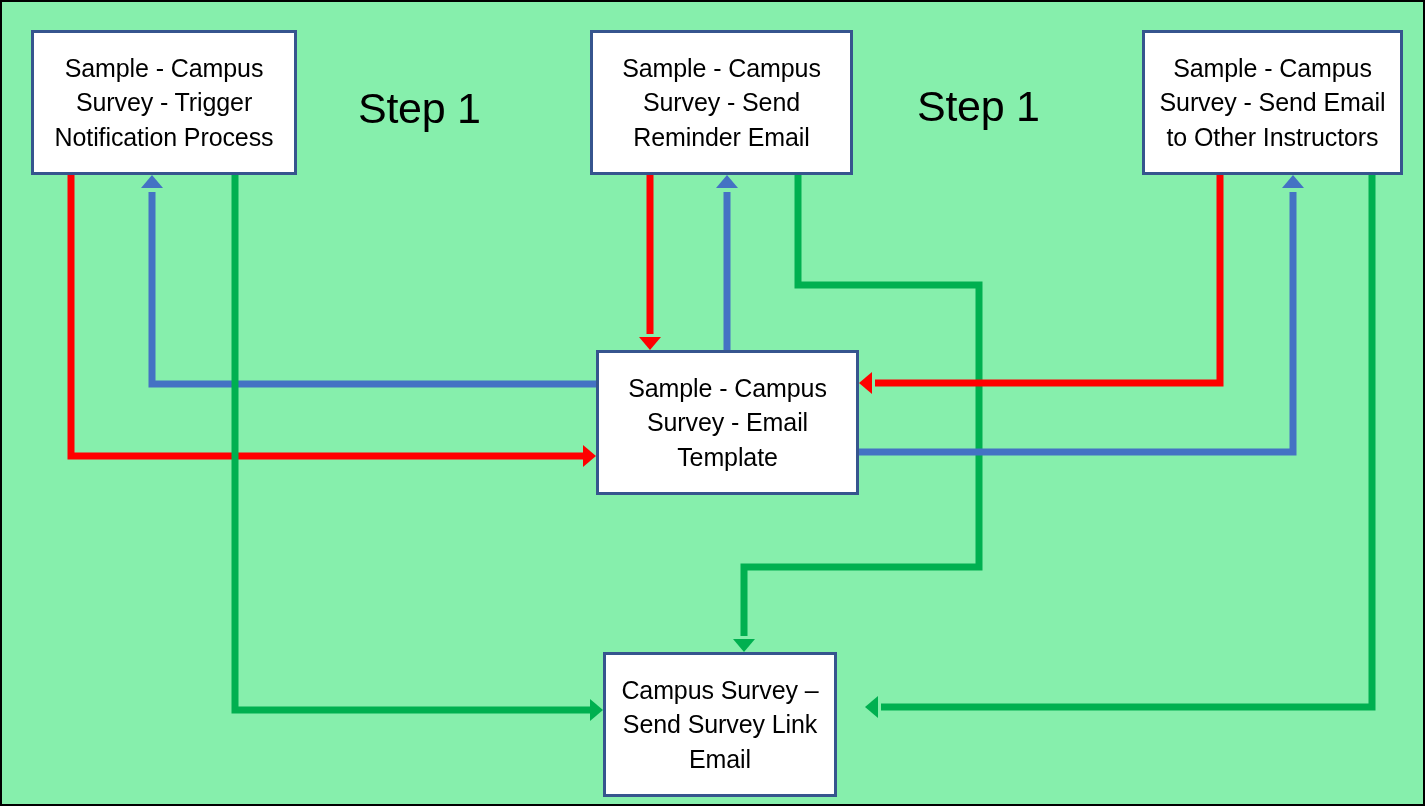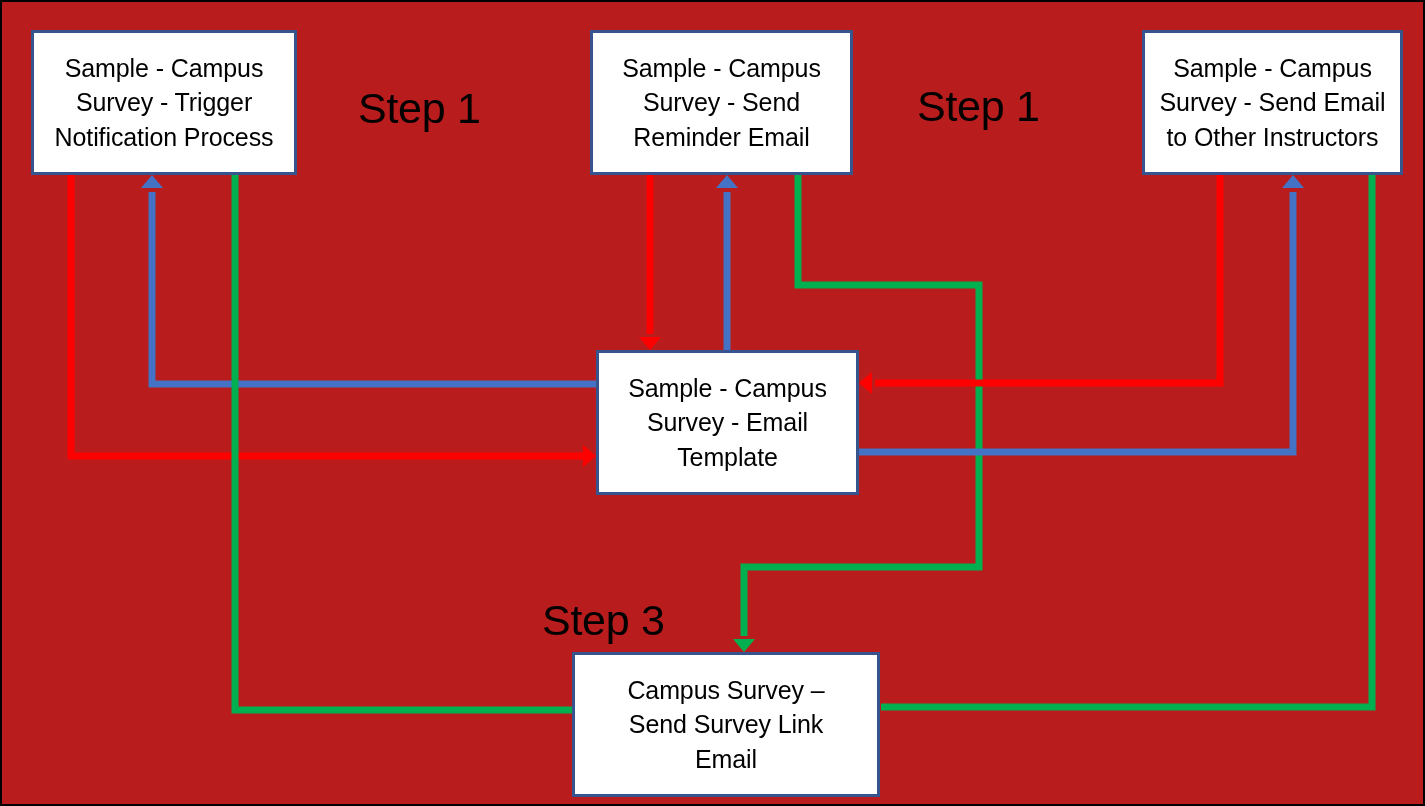--- a/index.html
+++ b/index.html
@@ -2,21 +2,21 @@
 <html><head>
 <meta charset="utf-8">
 <title>Campus Survey Flow Diagram</title>
 <style>
   html,body{margin:0;padding:0;background:#ffffff;}
   body{font-family:"Liberation Sans",sans-serif;}
   #canvas{
     position:relative;
     width:1425px;
     height:806px;
-    background:#b91c1c;
+    background:#86efac;
     box-sizing:border-box;
     border:2px solid #000000;
     overflow:hidden;
   }
   #svg-layer{position:absolute;left:0;top:0;width:1425px;height:806px;}
   .node{
     position:absolute;
     box-sizing:border-box;
     border:3px solid #36558E;
     background:#ffffff;
@@ -104,23 +104,22 @@
 Survey - Send Email
 to Other Instructors</div>
   </div>
 
   <div class="node" id="n3" style="left: 594px; top: 348px; width: 263px; height: 145px; border-color: rgb(54, 85, 142);">
     <div class="node-label">Sample - Campus
 Survey - Email
 Template</div>
   </div>
 
-  <div class="node" id="n4" style="left: 570px; top: 650px; width: 308px; height: 145px; border-color: rgb(54, 85, 142);">
+  <div class="node" id="n4" style="left: 601px; top: 650px; width: 234px; height: 145px; border-color: rgb(54, 85, 142);">
     <div class="node-label">Campus Survey –
 Send Survey Link
 Email</div>
   </div>
 
   <div class="step-label" id="s0" style="left: 356px; top: 82px;">Step 1</div>
   <div class="step-label" id="s1" style="left: 915px; top: 80px;">Step 1</div>
-  <div class="step-label" id="s3" style="left: 540px; top: 594px;">Step 3</div>
 
 </div>
 
 </body></html>

